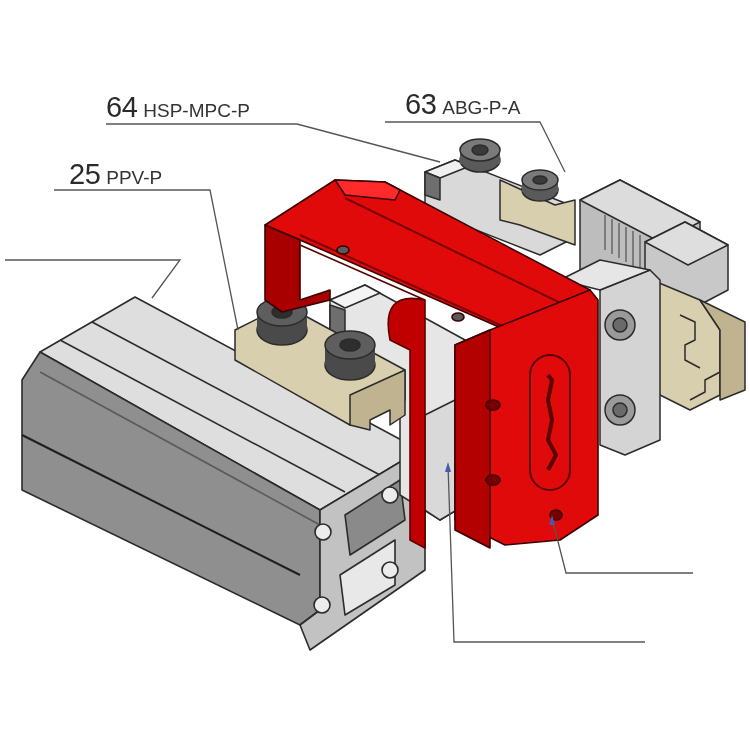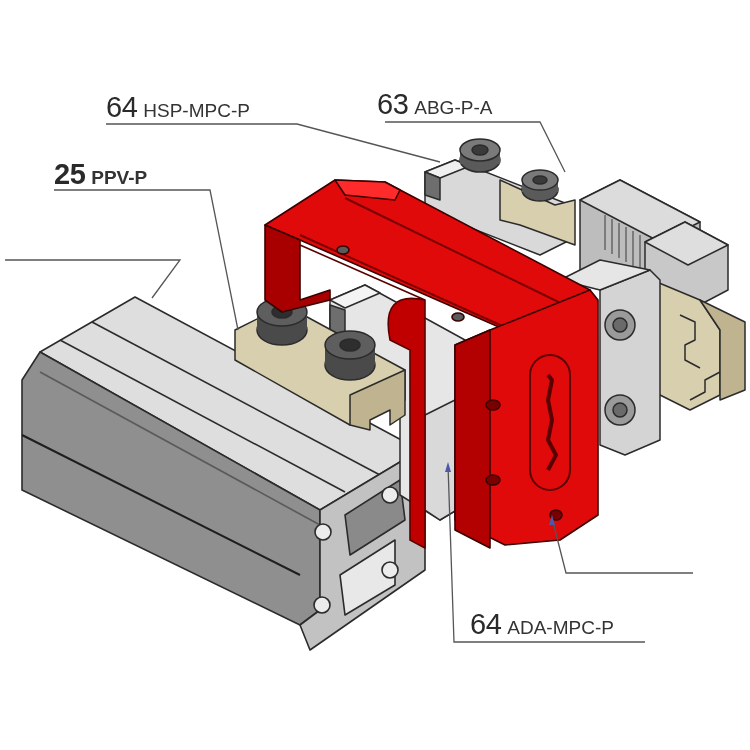--- a/index.html
+++ b/index.html
@@ -143,26 +143,23 @@
     <g fill="#4b5aa8">
       <polygon points="448,462 445,472 451,472"></polygon>
       <polygon points="552,515 549,525 555,525"></polygon>
     </g>
   </svg>
 
   <div class="callout" style="left:106px; top:93px;">
     <span class="num">64</span><span class="code">HSP-MPC-P</span>
   </div>
 
-  <div class="callout" style="left:377px; top:90px;">
+  <div class="callout" style="left:405px; top:90px;">
     <span class="num">63</span><span class="code">ABG-P-A</span>
   </div>
 
-  <div class="callout" style="left:54px; top:160px;font-weight:bold;">
+  <div class="callout" style="left:69px; top:160px;">
     <span class="num">25</span><span class="code">PPV-P</span>
   </div>
 
 
 
-  <div class="callout" style="left:470px; top:610px;">
-    <span class="num">64</span><span class="code">ADA-MPC-P</span>
-  </div>
 </div>
 
 </body></html>

